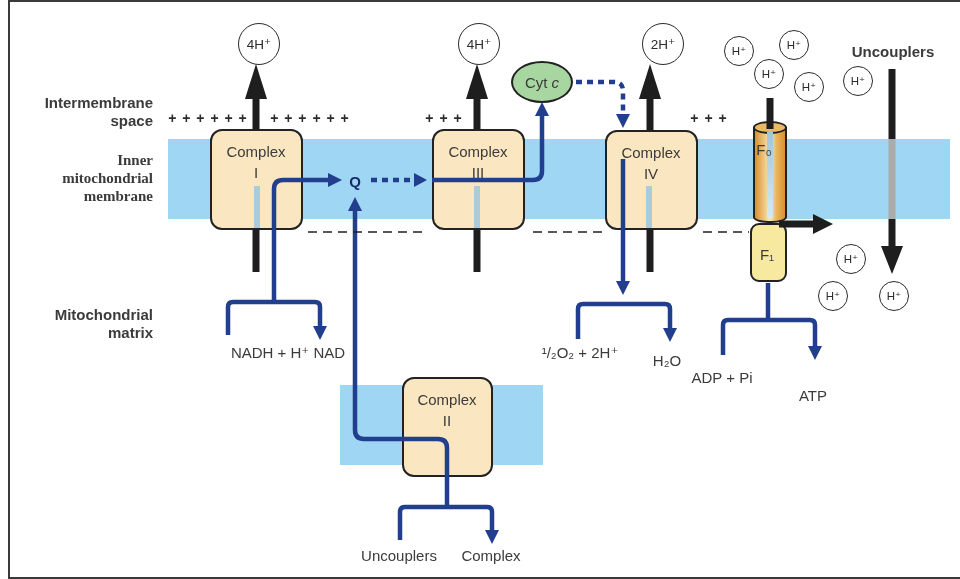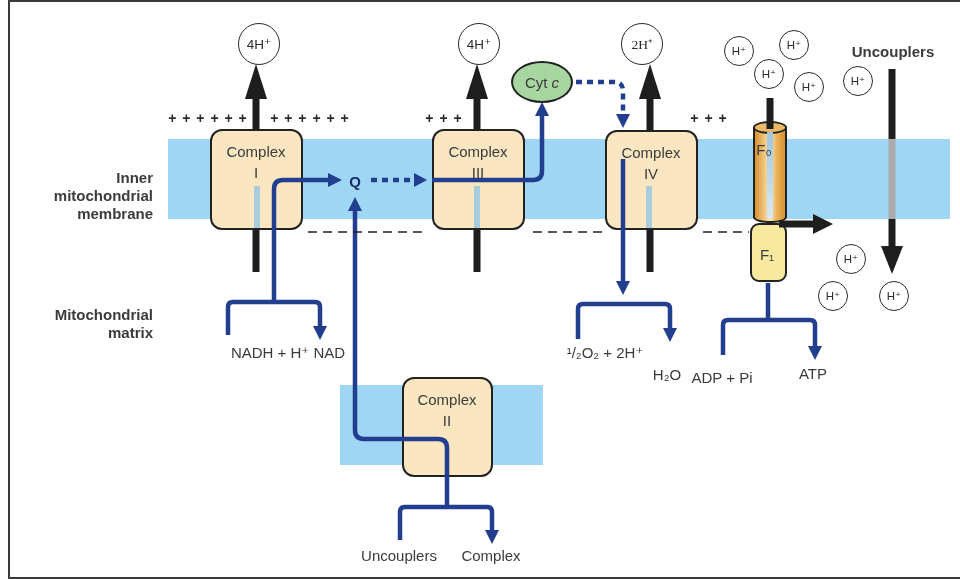--- a/index.html
+++ b/index.html
@@ -62,21 +62,21 @@
        background:#ECB967;border:2px solid #222;"></div>
   <div class="abs z3" style="left:757px;top:130px;width:6px;height:86px;
        background:linear-gradient(180deg,#9FC6DE,#D9E8F2);"></div>
 
   <div class="circ circ-big z3" style="left:228px;top:21px;">
       <span>4H⁺</span>
     </div>
   <div class="circ circ-big z3" style="left:448px;top:21px;">
       <span>4H⁺</span>
     </div>
-  <div class="circ circ-big z3" style="left:611px;top:21px;font-family:Liberation Serif, serif;">
+  <div class="circ circ-big z3" style="left:632px;top:21px;">
       <span>2H⁺</span>
     </div>
 
   <div class="circ circ-sm z3" style="left:714px;top:34px;">
       <span>H⁺</span>
     </div>
   <div class="circ circ-sm z3" style="left:769px;top:28px;">
       <span>H⁺</span>
     </div>
   <div class="circ circ-sm z3" style="left:744px;top:57px;">
@@ -129,21 +129,23 @@
       <line x1="882" y1="67" x2="882" y2="137" stroke="#1e1e1e"></line>
       <line x1="882" y1="137" x2="882" y2="217" stroke="#ABABAB"></line>
       <line x1="882" y1="217" x2="882" y2="246" stroke="#1e1e1e"></line>
       <polygon points="871,244 893,244 882,272" stroke="none"></polygon>
       <line x1="760" y1="96" x2="760" y2="127" stroke="#1e1e1e"></line>
       <line x1="769" y1="222" x2="803" y2="222" stroke="#1e1e1e"></line>
       <polygon points="803,212 803,232 823,222" stroke="none"></polygon>
     </g>
   </svg>
 
-  <div class="side z5" style="top:167px;">Inner
+  <div class="side z5" style="top:92px;">Intermembrane
+space</div>
+  <div class="side z5" style="top:149px;font-family:Liberation Serif, serif;">Inner
 mitochondrial
 membrane</div>
   <div class="side z5" style="top:304px;">Mitochondrial
 matrix</div>
 
   <div class="plus z5" style="left:198px;top:116px;">+ + + + + +</div>
   <div class="plus z5" style="left:300px;top:116px;">+ + + + + +</div>
   <div class="plus z5" style="left:434px;top:116px;">+ + +</div>
   <div class="plus z5" style="left:699px;top:116px;">+ + +</div>
 
@@ -158,20 +160,20 @@
 
   <div class="lab z5" style="left:532px;top:80px;"><span>Cyt </span><i>c</i></div>
   <div class="lab z5" style="left:345px;top:179px;font-weight:bold;color:#1b2a6b;">Q</div>
 
   <div class="lab z5" style="left:754px;top:147px;">F₀</div>
   <div class="lab z5" style="left:757px;top:252px;">F₁</div>
 
   <div class="lab z5" style="left:883px;top:49px;font-weight:600;">Uncouplers</div>
 
   <div class="lab z5" style="left:278px;top:351px;">NADH + H⁺ NAD</div>
-  <div class="lab z5" style="left:595px;top:351px;text-align:center;">¹/₂O₂ + 2H⁺</div>
-  <div class="lab z5" style="left:657px;top:372px;">H₂O</div>
+  <div class="lab z5" style="left:570px;top:351px;text-align:center;">¹/₂O₂ + 2H⁺</div>
+  <div class="lab z5" style="left:657px;top:358px;">H₂O</div>
   <div class="lab z5" style="left:712px;top:375px;">ADP + Pi</div>
-  <div class="lab z5" style="left:803px;top:371px;">ATP</div>
+  <div class="lab z5" style="left:803px;top:393px;">ATP</div>
   <div class="lab z5" style="left:389px;top:553px;">Uncouplers</div>
   <div class="lab z5" style="left:481px;top:553px;">Complex</div>
 
 </div>
 
 </body></html>

